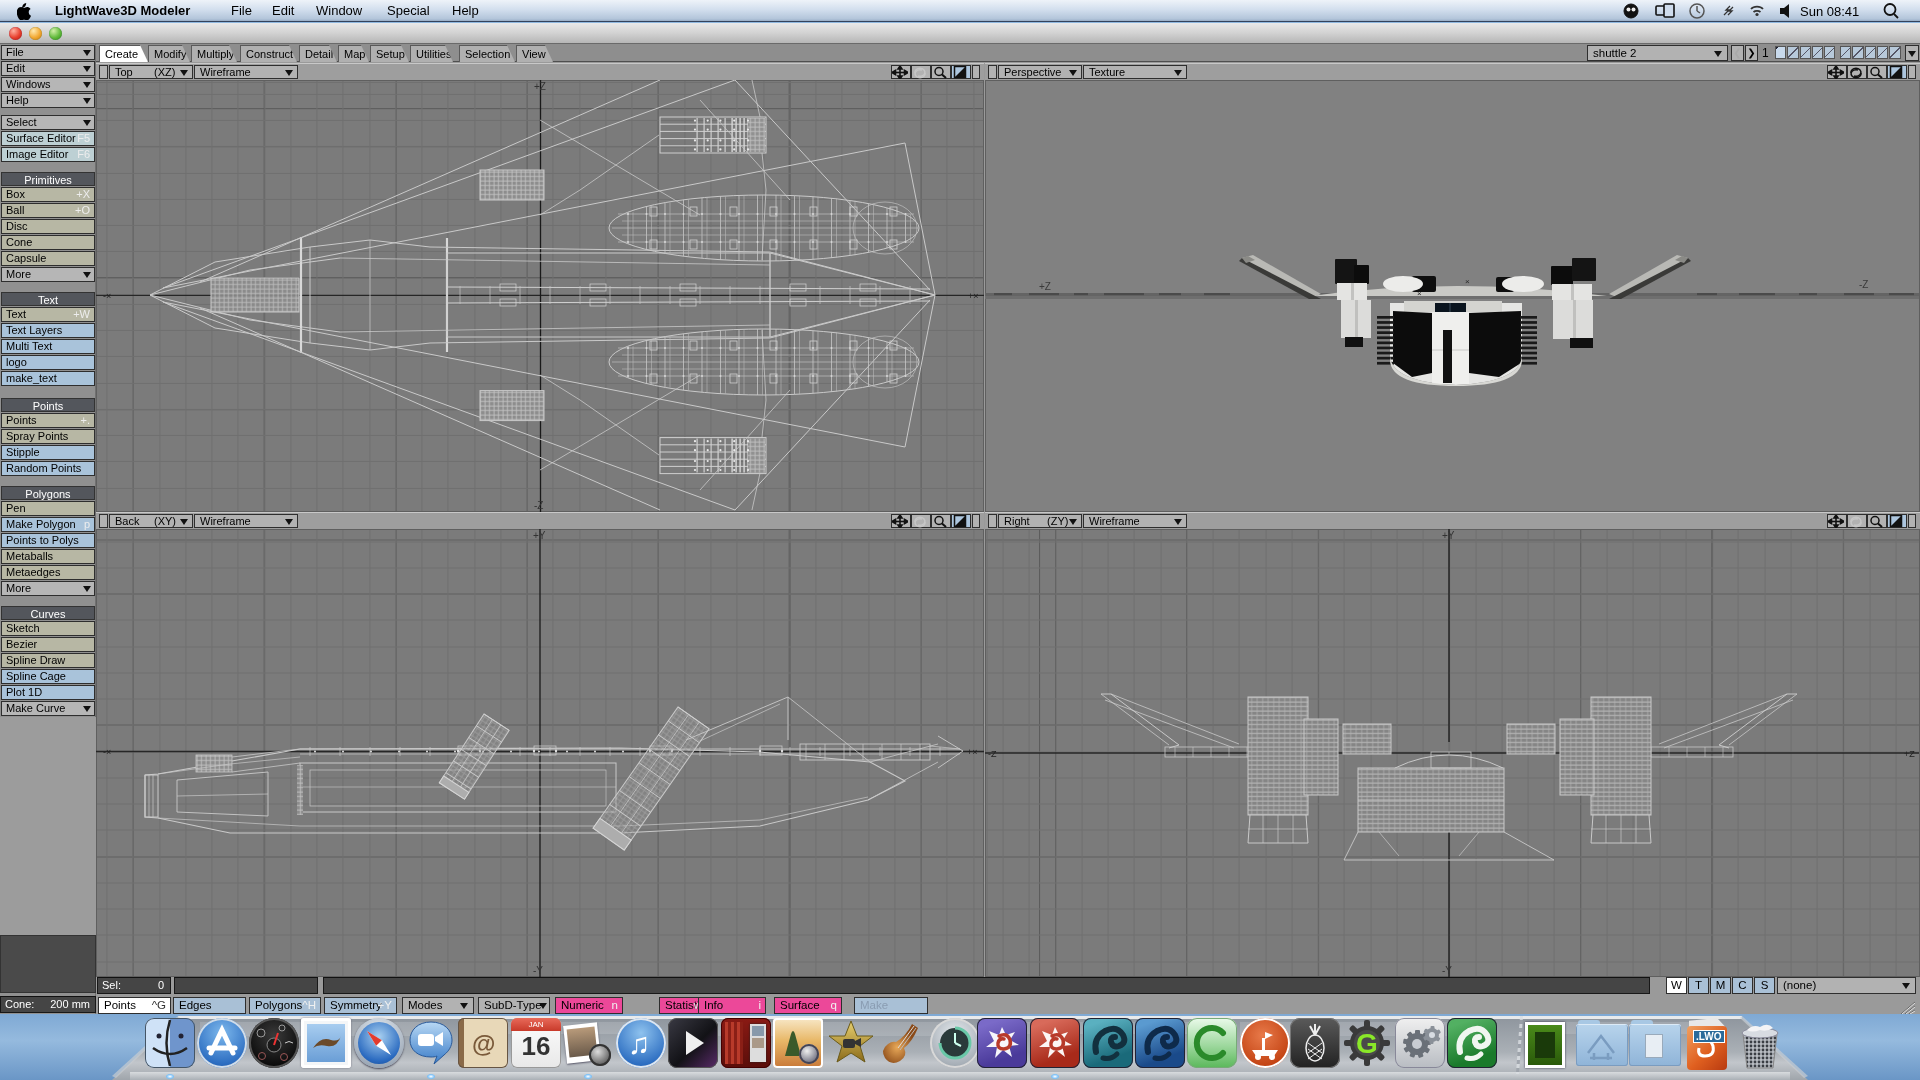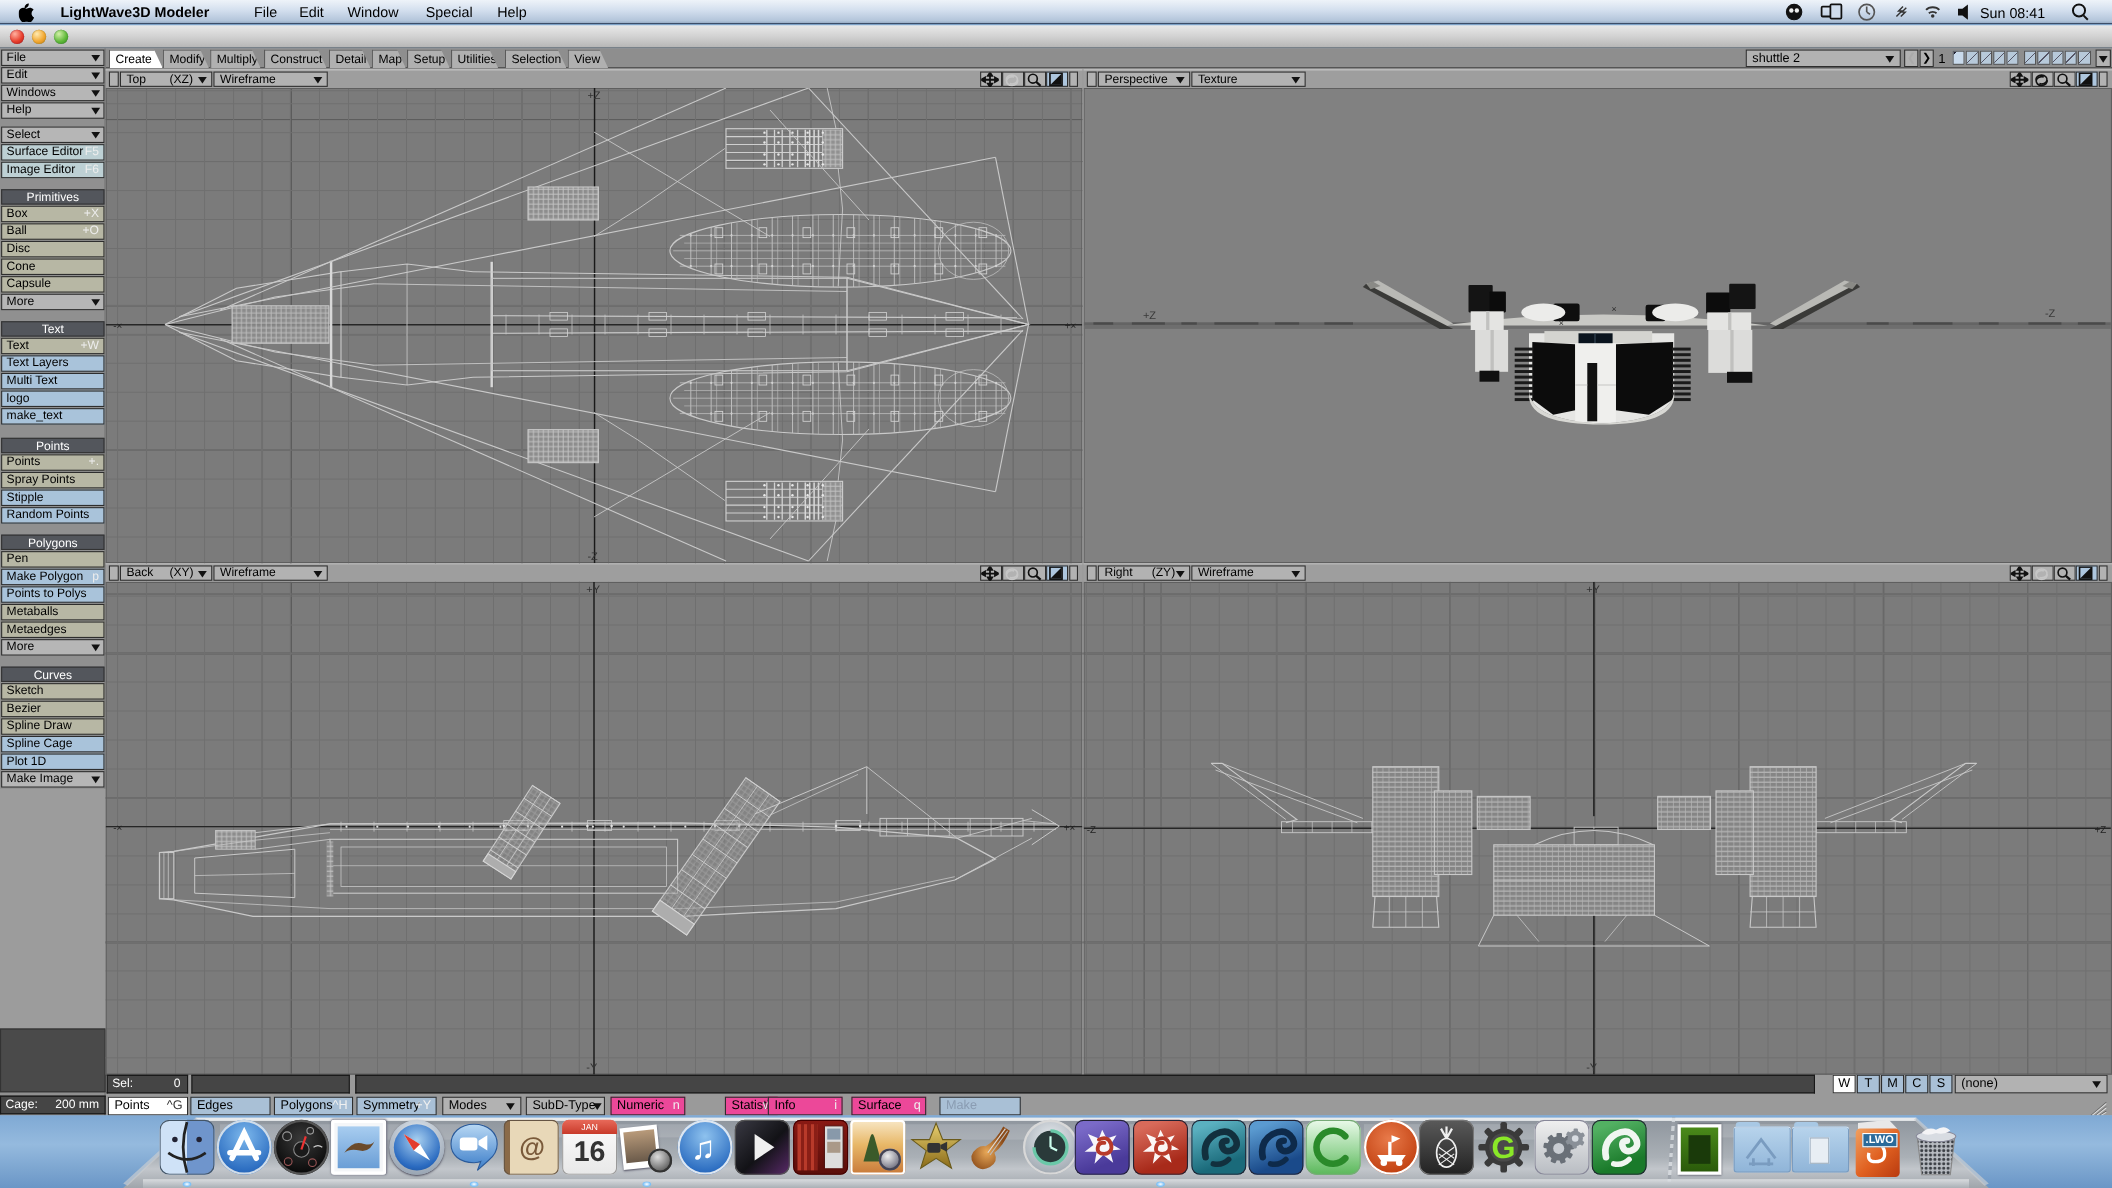--- a/index.html
+++ b/index.html
@@ -234,27 +234,27 @@
 <div class="sbtn beige" style="top:609px">
           <span class="t">Spline Draw</span>
         </div>
 <div class="sbtn blue" style="top:625px">
           <span class="t">Spline Cage</span>
         </div>
 <div class="sbtn blue" style="top:641px">
           <span class="t">Plot 1D</span>
         </div>
 <div class="sbtn gray" style="top:657px">
-          <span class="t">Make Image</span>
+          <span class="t">Make Curve</span>
           <span class="arr"></span>
         </div>
 <div style="position:absolute;left:0;top:673px;width:96px;height:218px;background:#9c9c9c;"></div>
         <div style="position:absolute;left:0;top:891px;width:96px;height:58px;background:#4a4a4a;border:1px solid #333;"></div>
         <div class="dkfield" style="left:0;top:952px;width:96px;height:17px;line-height:15px;">
-          <span style="position:absolute;left:4px">Cage:</span>
+          <span style="position:absolute;left:4px">Cone:</span>
           <span style="position:absolute;right:5px">200 mm</span>
         </div>
       </div>
 <div class="vp-title" style="left:96px;top:19px;width:888px">
         <div class="vpbtn vblank" style="left:3px;width:9px"></div>
         <div class="vpbtn" style="left:13px;width:84px">
           <span style="position:absolute;left:5px">Top</span>
           <span style="position:absolute;left:44px">(XZ)</span>
           <span class="varr"></span>
         </div>

